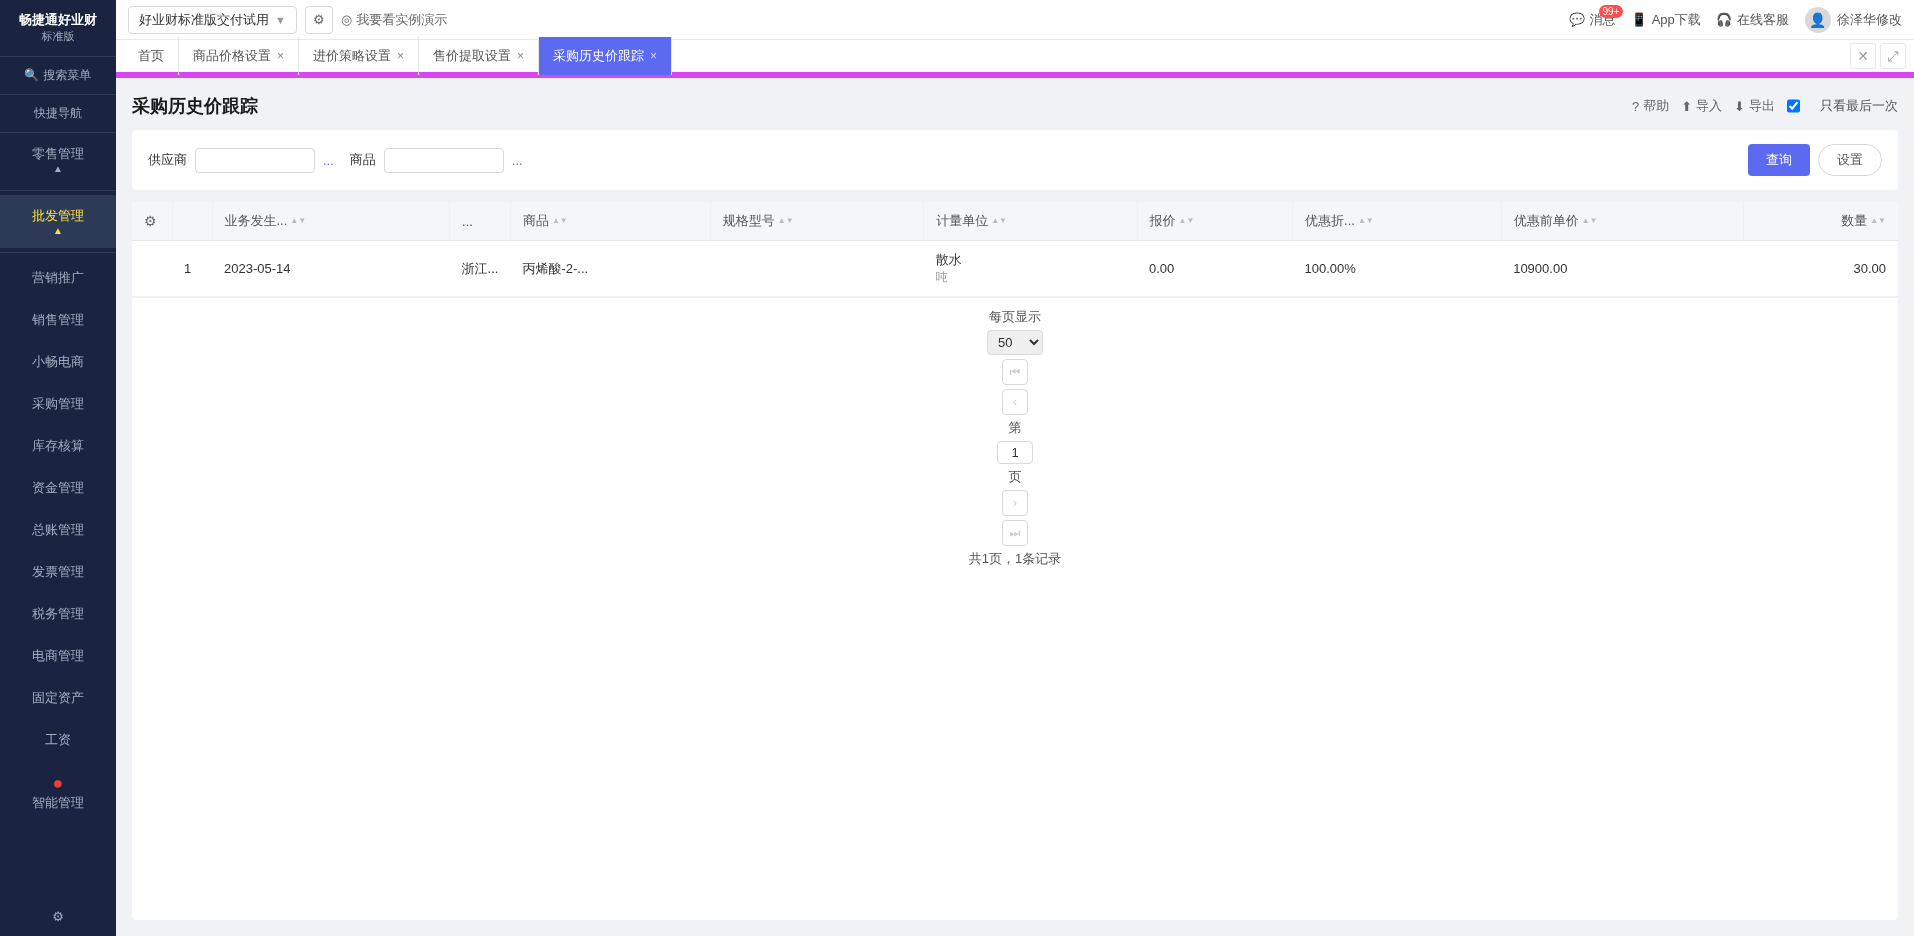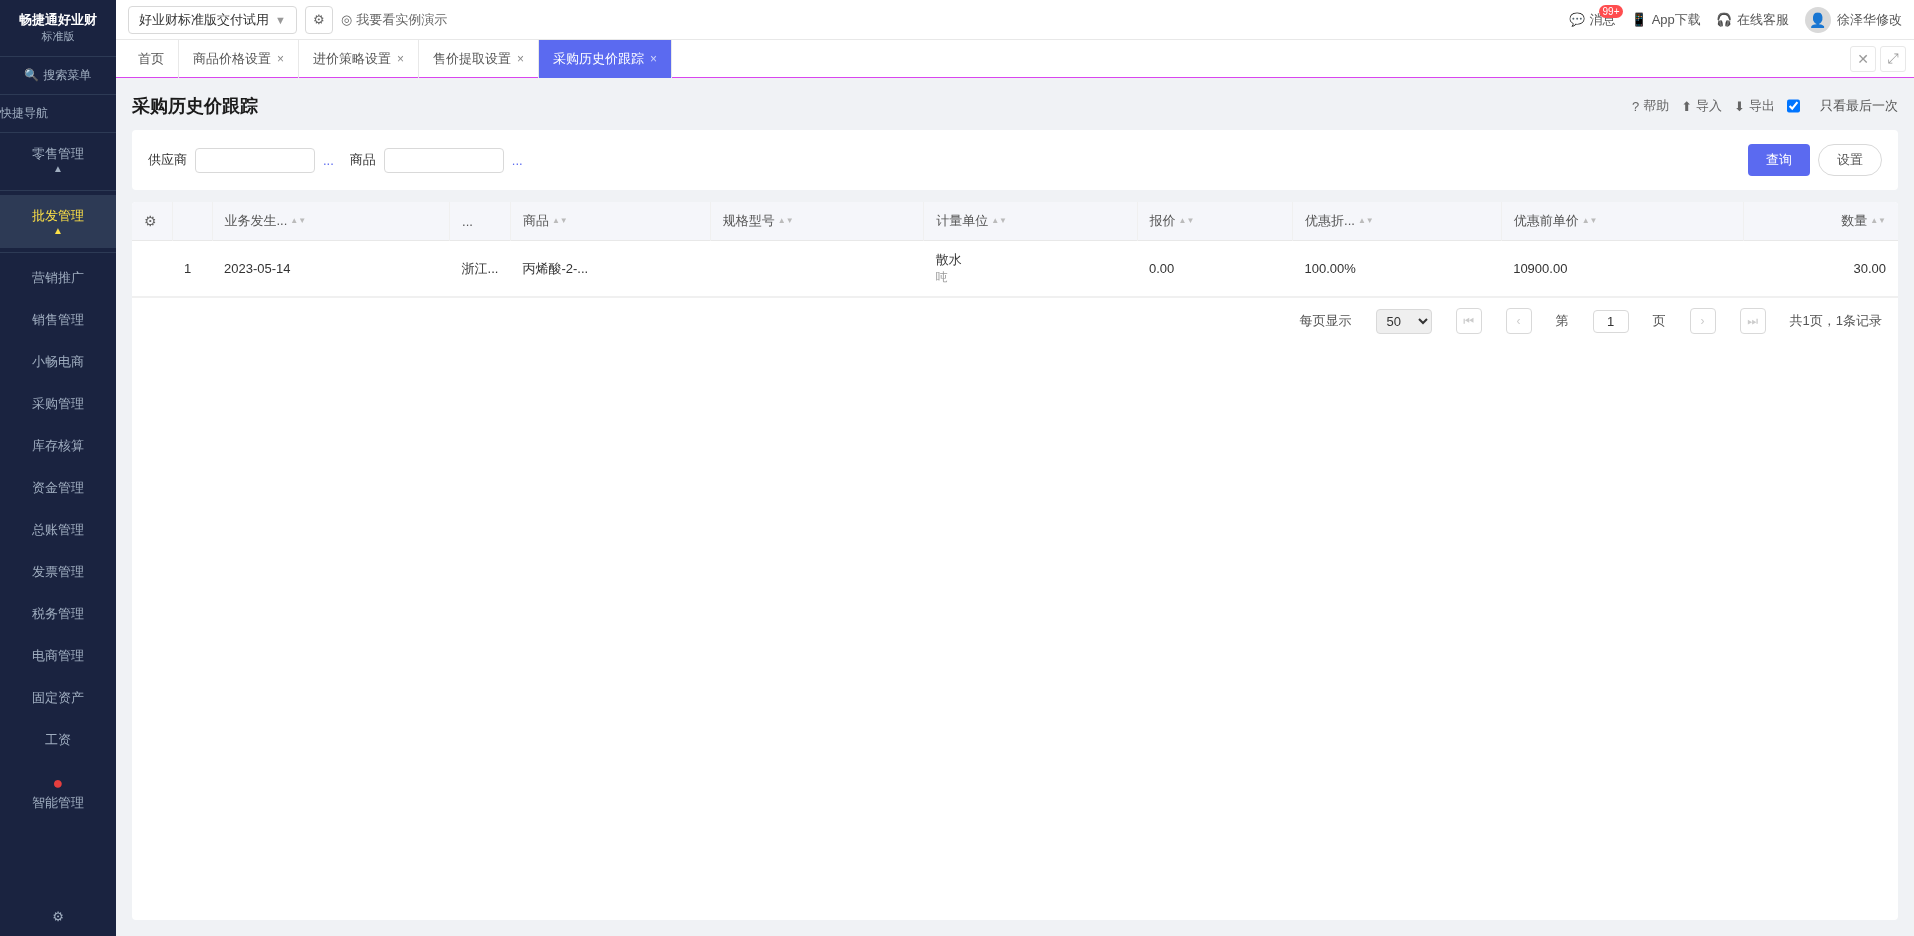--- a/index.html
+++ b/index.html
@@ -4,21 +4,21 @@
   <style>
     * { margin: 0; padding: 0; box-sizing: border-box; }
     body { font-family: "Microsoft YaHei", "PingFang SC", sans-serif; font-size: 13px; background: #f0f2f5; display: flex; height: 936px; overflow: hidden; }
 
     
     .sidebar { width: 116px; background: #1a2340; color: #a0aec0; display: flex; flex-direction: column; flex-shrink: 0; height: 100%; }
     .sidebar-logo { padding: 12px 8px; border-bottom: 1px solid #2d3a55; text-align: center; }
     .sidebar-logo .logo-text { color: #fff; font-size: 13px; font-weight: bold; line-height: 1.3; }
     .sidebar-logo .logo-sub { color: #a0aec0; font-size: 11px; }
     .sidebar-search { padding: 10px 8px; border-bottom: 1px solid #2d3a55; text-align: center; color: #a0aec0; font-size: 12px; cursor: pointer; }
-    .sidebar-nav { padding: 8px 0; border-bottom: 1px solid #2d3a55; color: #a0aec0; font-size: 12px; cursor: pointer; padding: 10px 0; }
+    .sidebar-nav { padding: 8px 0; border-bottom: 1px solid #2d3a55; text-align: center; color: #a0aec0; font-size: 12px; cursor: pointer; padding: 10px 0; }
     .sidebar-item { padding: 12px 0; text-align: center; font-size: 13px; color: #a0aec0; cursor: pointer; display: flex; flex-direction: column; align-items: center; justify-content: center; }
     .sidebar-item .arrow { font-size: 10px; }
     .sidebar-item.expanded { color: #fde047; background: #2d3a55; }
     .sidebar-divider { border-top: 1px solid #2d3a55; margin: 4px 0; }
     .sidebar-dot { color: #e53e3e; font-size: 18px; }
     .sidebar-gear { padding: 12px 0; text-align: center; color: #a0aec0; cursor: pointer; margin-top: auto; }
 
     
     .main { flex: 1; display: flex; flex-direction: column; overflow: hidden; background: #f0f2f5; }
 
@@ -29,21 +29,21 @@
     .version-selector .arrow { font-size: 11px; color: #999; }
     .gear-btn { width: 28px; height: 28px; border: 1px solid #d9d9d9; border-radius: 4px; display: flex; align-items: center; justify-content: center; cursor: pointer; color: #666; }
     .demo-btn { display: flex; align-items: center; gap: 4px; color: #666; font-size: 13px; cursor: pointer; }
     .topbar-right { display: flex; align-items: center; gap: 16px; }
     .topbar-icon-item { display: flex; align-items: center; gap: 4px; font-size: 13px; color: #555; cursor: pointer; position: relative; }
     .badge { background: #ff4d4f; color: #fff; font-size: 10px; border-radius: 10px; padding: 1px 4px; position: absolute; top: -6px; right: -8px; }
     .user-info { display: flex; align-items: center; gap: 6px; font-size: 13px; color: #555; cursor: pointer; }
     .user-avatar { width: 26px; height: 26px; border-radius: 50%; background: #d9d9d9; display: flex; align-items: center; justify-content: center; color: #999; font-size: 14px; }
 
     
-    .tabs { background: #fff; height: 38px; display: flex; align-items: center; padding: 0 0 0 8px; border-bottom: 1px solid #d946ef; flex-shrink: 0; gap: 0; }
+    .tabs { background: #fff; height: 38px; display: flex; align-items: center; padding: 0 0 0 8px; border-bottom: 6px solid #d946ef; flex-shrink: 0; gap: 0; }
     .tab { display: flex; align-items: center; height: 38px; padding: 0 14px; font-size: 13px; color: #555; cursor: pointer; border-right: 1px solid #e8e8e8; gap: 6px; white-space: nowrap; }
     .tab.active { background: #5b6af0; color: #fff; }
     .tab .close { font-size: 12px; color: inherit; opacity: 0.7; }
     .tab.home { font-weight: 500; }
     .tab-panel-controls { margin-left: auto; display: flex; align-items: center; padding-right: 8px; gap: 4px; }
     .tab-ctrl-btn { width: 26px; height: 26px; display: flex; align-items: center; justify-content: center; cursor: pointer; color: #999; font-size: 14px; border: 1px solid #e8e8e8; border-radius: 3px; }
 
     
     .page { flex: 1; overflow: auto; padding: 16px; display: flex; flex-direction: column; gap: 12px; }
     .page-header { display: flex; align-items: center; justify-content: space-between; }
@@ -73,21 +73,21 @@
     thead tr { background: #f5f6fa; border-bottom: 1px solid #e8e8e8; }
     thead th { padding: 10px 12px; text-align: left; color: #555; font-weight: 500; white-space: nowrap; border-right: 1px solid #f0f0f0; }
     thead th:last-child { border-right: none; }
     tbody tr { border-bottom: 1px solid #f0f0f0; }
     tbody td { padding: 10px 12px; color: #333; white-space: nowrap; }
     .th-sort { display: flex; align-items: center; gap: 3px; }
     .th-sort .sort-icon { display: flex; flex-direction: column; font-size: 8px; color: #bbb; line-height: 1; }
     .gear-th { color: #666; font-size: 14px; }
 
     
-    .pagination { background: #fff; padding: 10px 16px; display: flex; align-items: center; justify-content: flex-end; gap: 24px; border-top: 1px solid #f0f0f0; border-radius: 0 0 4px 4px; }
+    .pagination { background: #fff; padding: 10px 16px; display: flex; align-items: center; justify-content: flex-end; gap: 4px; border-top: 1px solid #f0f0f0; border-radius: 0 0 4px 4px; flex-direction: column; }
     .pagination-label { font-size: 13px; color: #555; }
     .pagination-select { border: 1px solid #d9d9d9; border-radius: 4px; padding: 3px 6px; font-size: 13px; color: #333; cursor: pointer; }
     .pagination-btn { width: 26px; height: 26px; border: 1px solid #d9d9d9; border-radius: 4px; display: flex; align-items: center; justify-content: center; cursor: pointer; font-size: 12px; color: #555; background: #fff; }
     .pagination-btn.disabled { color: #ccc; cursor: not-allowed; }
     .pagination-input { border: 1px solid #d9d9d9; border-radius: 4px; padding: 3px 6px; font-size: 13px; color: #333; width: 36px; text-align: center; }
     .pagination-total { font-size: 13px; color: #555; }
 
     .sidebar-items-scroll { flex: 1; overflow-y: auto; overflow-x: hidden; }
     .sidebar-items-scroll::-webkit-scrollbar { width: 0; }
   </style>

